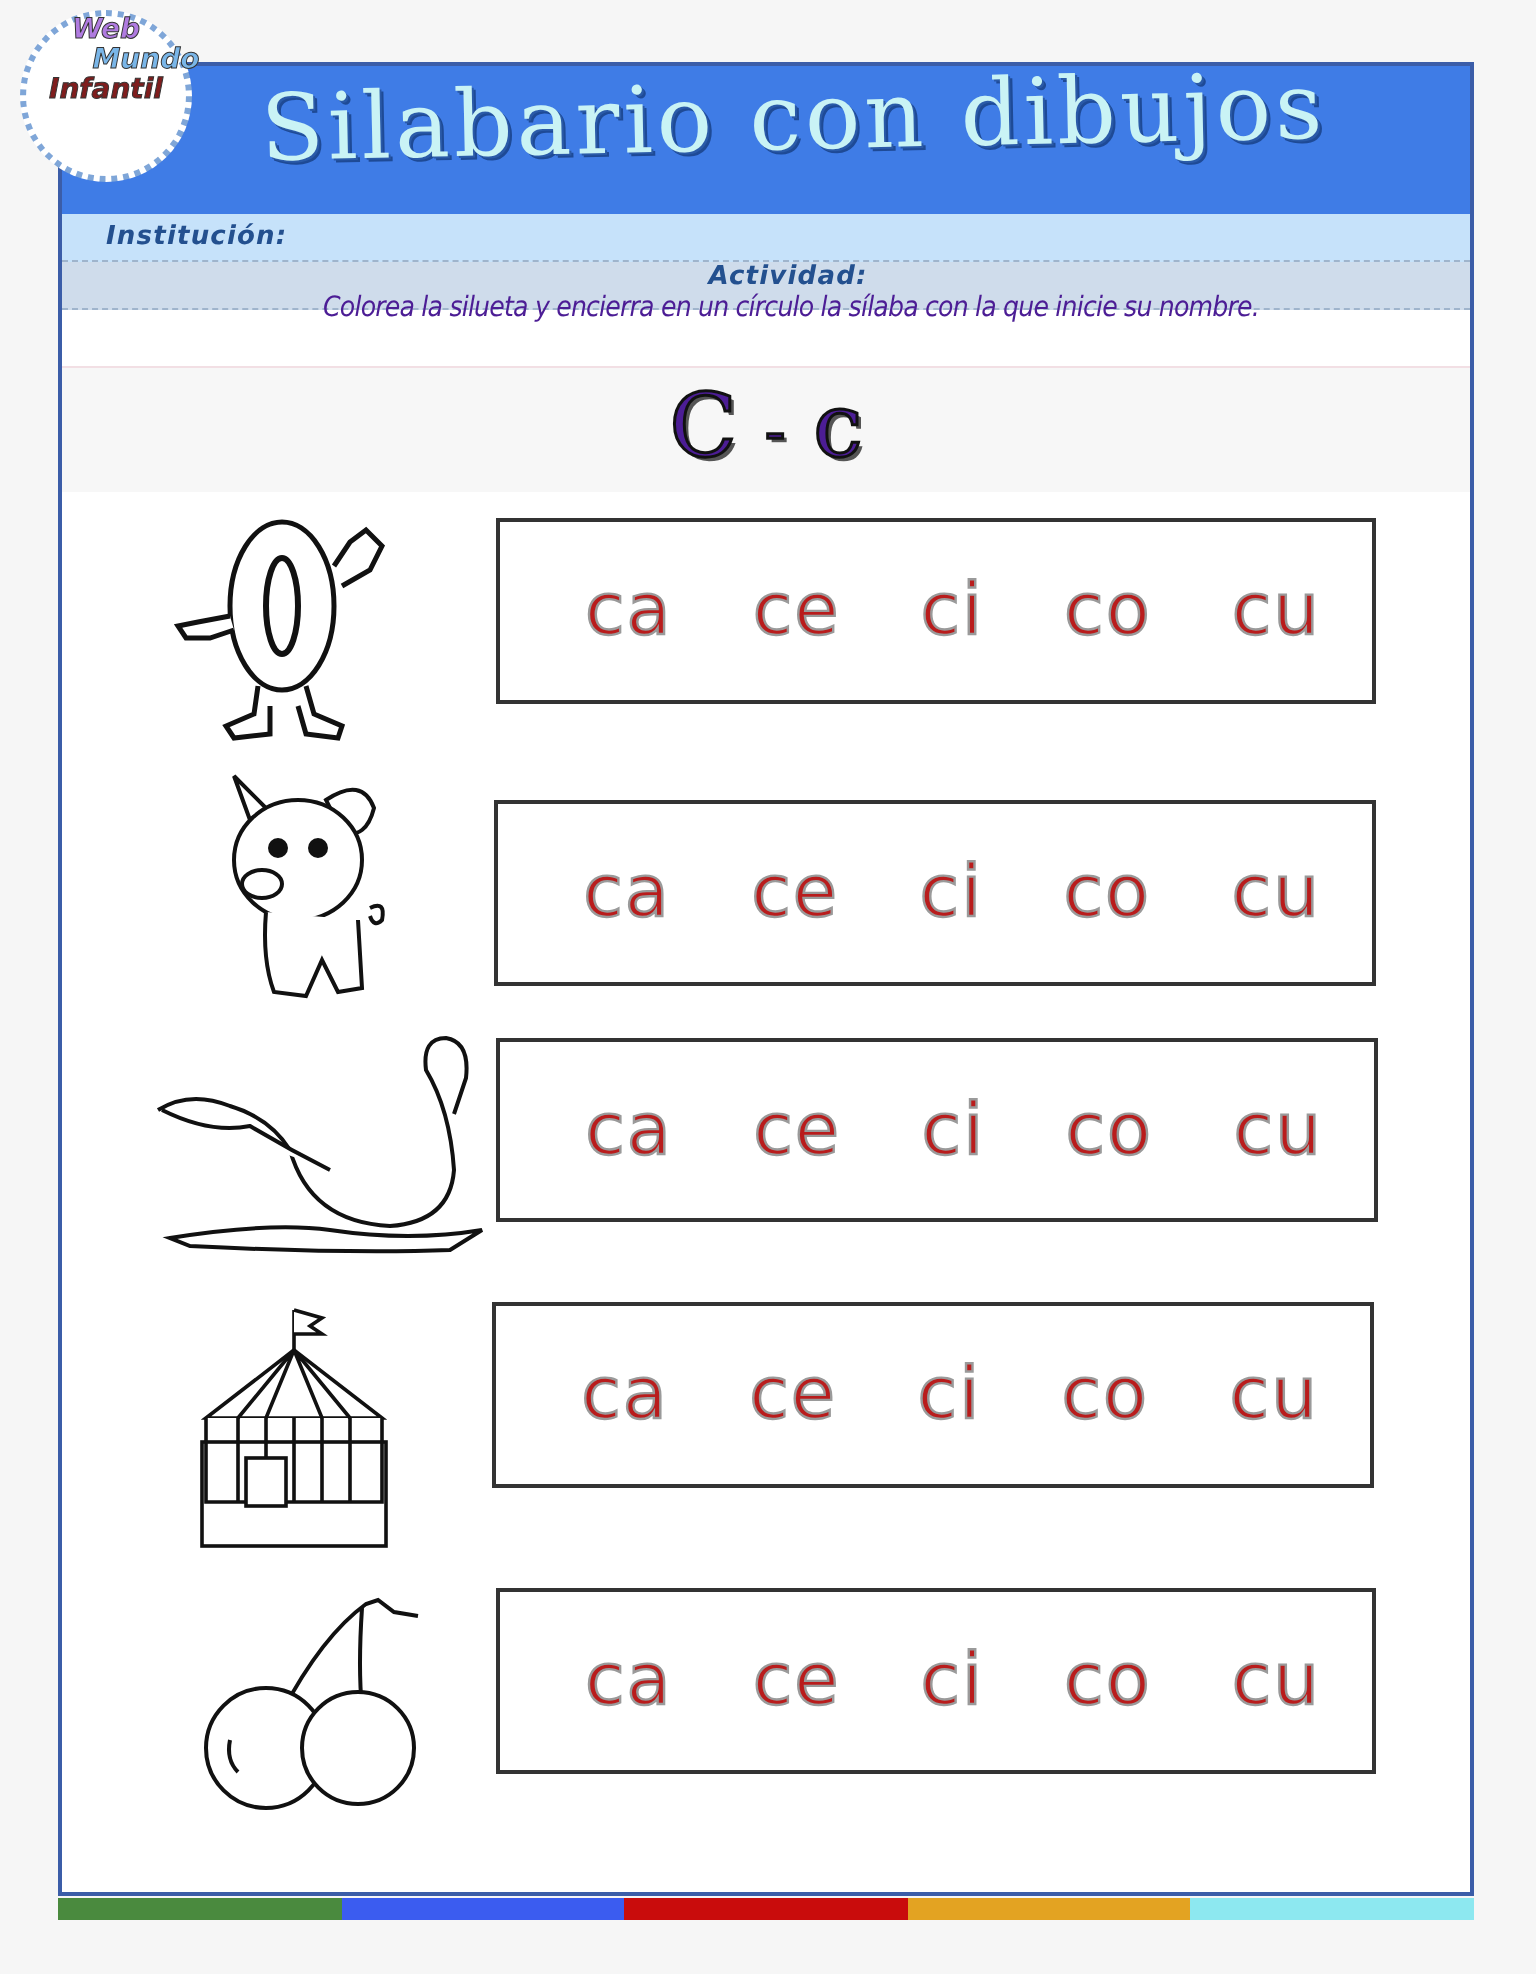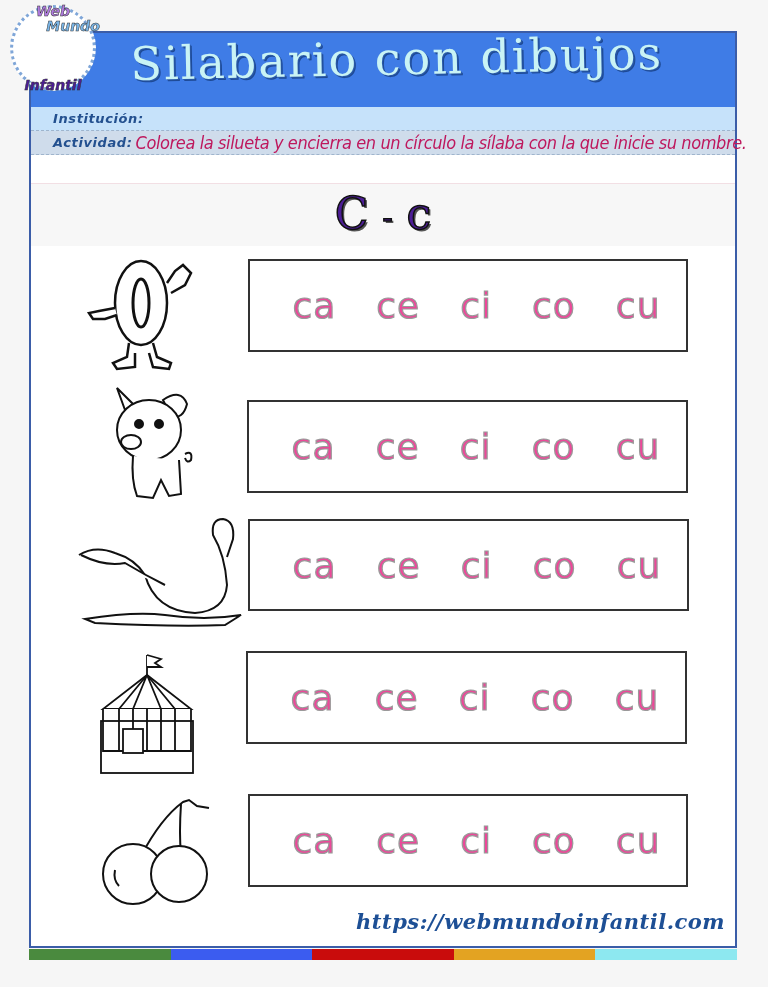--- a/index.html
+++ b/index.html
@@ -1,36 +1,36 @@
 <!DOCTYPE html>
 <html><head>
 <meta charset="utf-8">
 <style>
   html, body { margin:0; padding:0; }
   body { width:768px; height:987px; background:#f6f6f6; position:relative; overflow:hidden; font-family:"DejaVu Sans", sans-serif; }
   .sheet { position:absolute; left:29px; top:31px; width:708px; height:917px; background:#ffffff; border:2px solid #3b5da8; box-sizing:border-box; }
   .header { position:absolute; left:0; top:0; width:100%; height:74px; background:#3f7ce6; }
   .title { position:absolute; left:100px; top:4px; font-family:"DejaVu Serif", serif; font-size:46px; color:#c9f3f5; letter-spacing:2px; text-shadow:1px 1px 0 #2a5aa8, 2px 2px 0 #1e4a96; transform:rotate(-1.2deg); transform-origin:left bottom; white-space:nowrap; }
-  .logo { position:absolute; left:10px; top:5px; width:86px; height:86px; border-radius:50%; background:#fff; border:3px dotted #7fa6d8; box-sizing:border-box; display:flex; flex-direction:column; align-items:center; justify-content:center; z-index:3; }
+  .logo { position:absolute; left:10px; top:5px; width:86px; height:86px; border-radius:50%; background:#fff; border:3px dotted #7fa6d8; box-sizing:border-box; display:flex; flex-direction:column; align-items:center; z-index:3; }
   .logo span { font-family:"DejaVu Sans", sans-serif; font-weight:bold; font-style:italic; font-size:14px; line-height:15px; -webkit-text-stroke:0.5px #333; }
   .logo .l1 { color:#b07be0; }
   .logo .l2 { color:#7ab6e8;margin-left:40px; }
-  .logo .l3 { color:#4c1d95;margin-top:44px; }
+  .logo .l3 { color:#7f1d1d; }
   .info { position:absolute; left:0; top:74px; width:100%; }
   .info-row { height:24px; border-bottom:1px dashed #9fb4cc; background:#c6e2fa; display:flex; align-items:center; padding-left:22px; box-sizing:border-box; }
-  .info-row:last-child { background:#cfdceb; }
+  .info-row:last-child { background:#cfdceb;flex-direction:column; }
   .info-label { font-family:"DejaVu Sans", sans-serif; font-style:italic; font-weight:bold; font-size:13px; color:#23508f; letter-spacing:0.6px; }
-  .info-value { font-family:"DejaVu Sans Condensed", "DejaVu Sans", sans-serif; font-style:italic; font-size:18px; color:#be185d; margin-left:3px; white-space:nowrap; letter-spacing:-0.4px; }
+  .info-value { font-family:"DejaVu Sans Condensed", "DejaVu Sans", sans-serif; font-style:italic; font-size:14px; color:#4c1d95; margin-left:3px; white-space:nowrap; letter-spacing:-0.4px; }
   .letter-band { position:absolute; left:0; top:150px; width:100%; height:62px; background:#f7f7f7; border-top:1px solid #f2dfe4; }
   .letter-title { position:absolute; left:0; width:100%; top:4px; text-align:center; font-family:"DejaVu Serif", serif; font-size:44px; color:#4c1d95; -webkit-text-stroke:1.5px #111; text-shadow:2px 2px 0 #555; }
   .letter-title .dash { font-size:30px; vertical-align:middle; }
   .row { position:absolute; left:0; width:100%; }
   .pic { position:absolute; }
   .box { position:absolute; border:2px solid #333; background:#fff; box-sizing:border-box; display:flex; align-items:center; justify-content:space-around; padding:0 14px; }
-  .syl { font-family:"DejaVu Sans", sans-serif; font-size:36px; color:#ec4899; -webkit-text-stroke:1.2px #9a9a9a; letter-spacing:1px;margin-left:17px; }
+  .syl { font-family:"DejaVu Sans", sans-serif; font-size:36px; color:#b91c1c; -webkit-text-stroke:1.2px #9a9a9a; letter-spacing:1px;margin-left:17px; }
   .footer-url { position:absolute; right:10px; top:876px; font-family:"DejaVu Serif", serif; font-style:italic; font-weight:bold; font-size:21px; color:#1d4f95; letter-spacing:0.5px; }
   .stripe { position:absolute; left:29px; top:949px; width:708px; height:11px; display:flex; }
   .stripe div { flex:1; }
 </style>
 </head>
 <body>
 
 <div class="logo">
   <span class="l1">Web</span>
   <span class="l2">Mundo</span>
@@ -153,21 +153,20 @@
     </svg>
     <div class="box" style="left:217px;top:4px;width:440px;height:93px;">
       <span class="syl">ca</span>
       <span class="syl">ce</span>
       <span class="syl">ci</span>
       <span class="syl">co</span>
       <span class="syl">cu</span>
     </div>
   </div>
 
-  <div class="footer-url">https://webmundoinfantil.com</div>
 </div>
 
 <div class="stripe">
   <div style="background:#4a8a3e"></div>
   <div style="background:#3b5cf0"></div>
   <div style="background:#c90c0c"></div>
   <div style="background:#e3a322"></div>
   <div style="background:#8de8f0"></div>
 </div>
 

